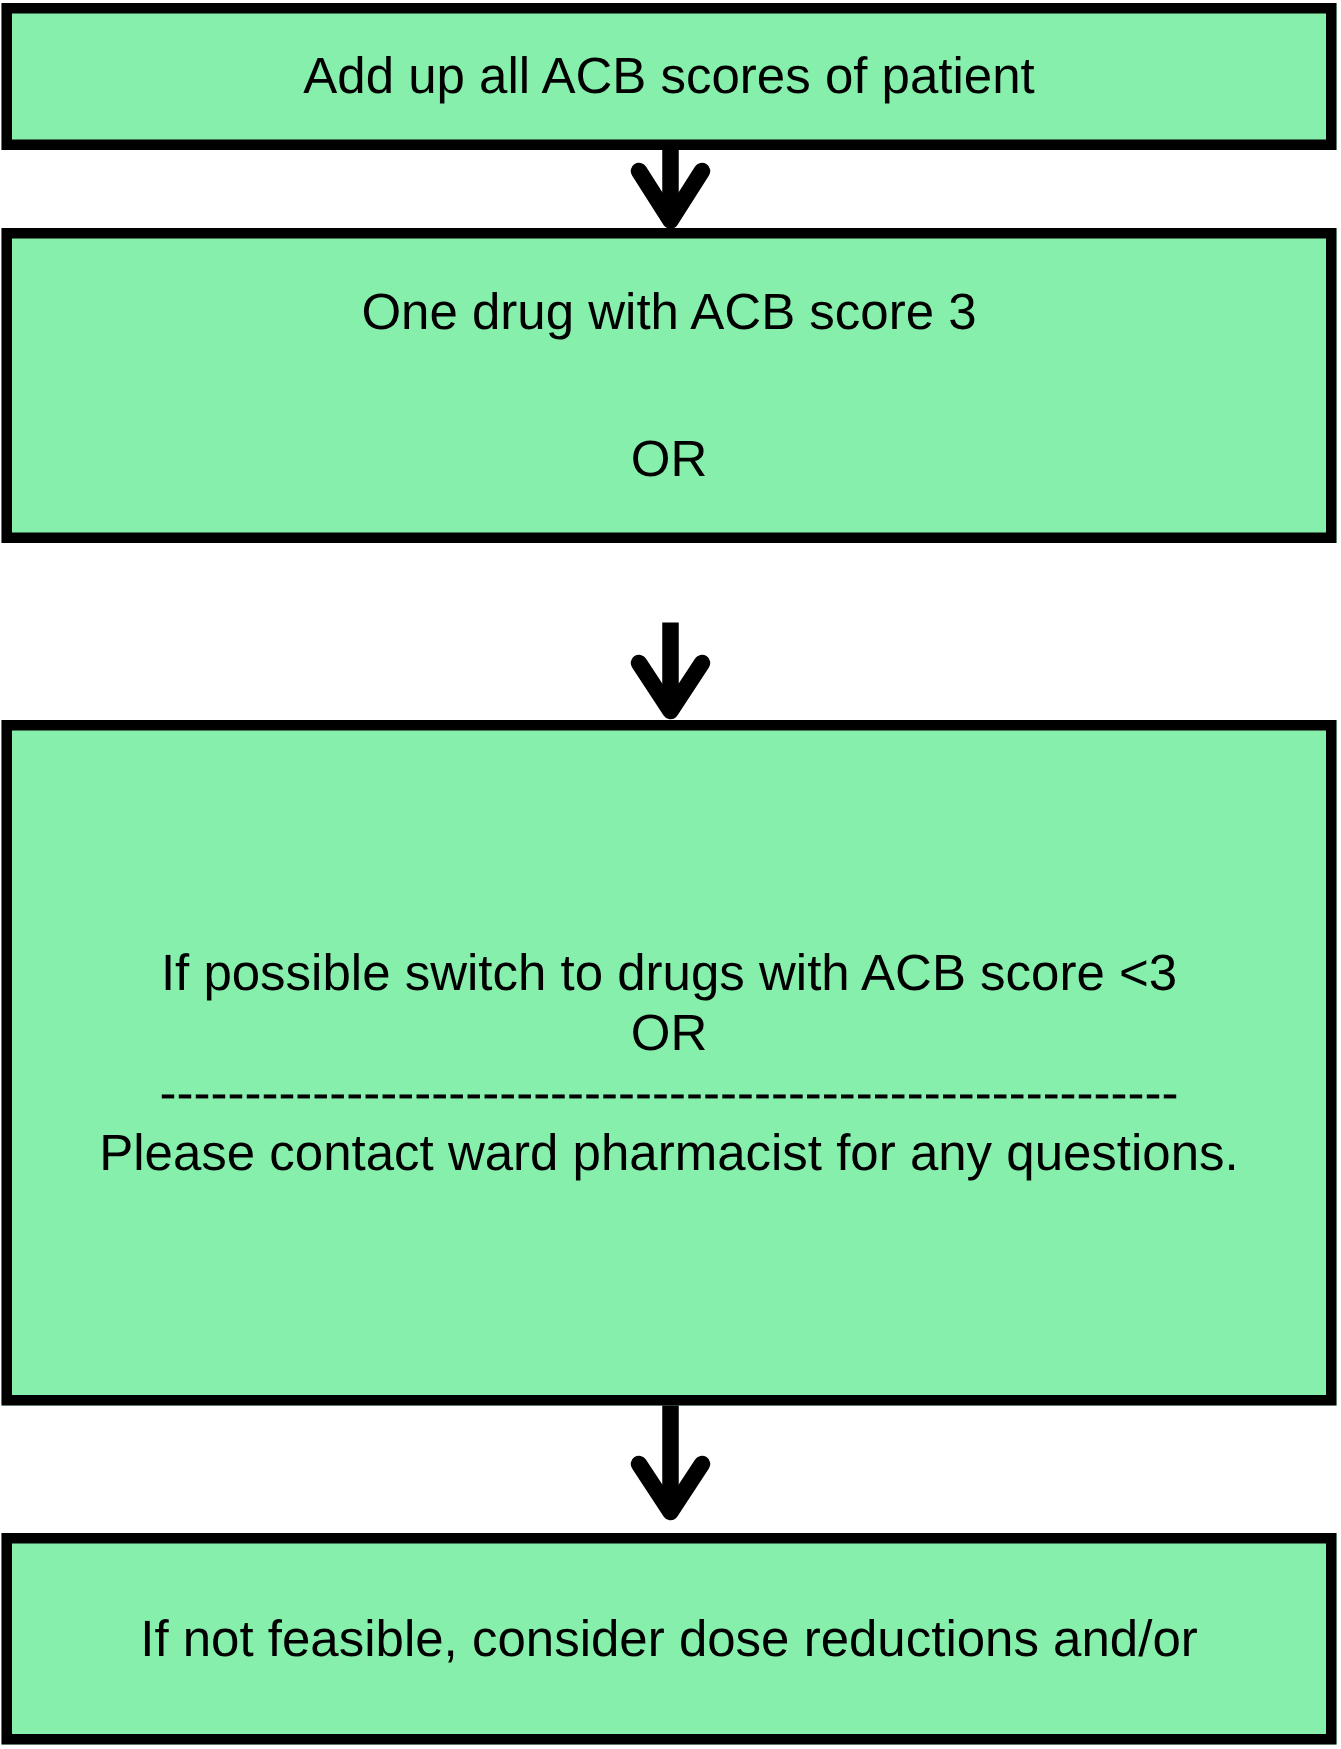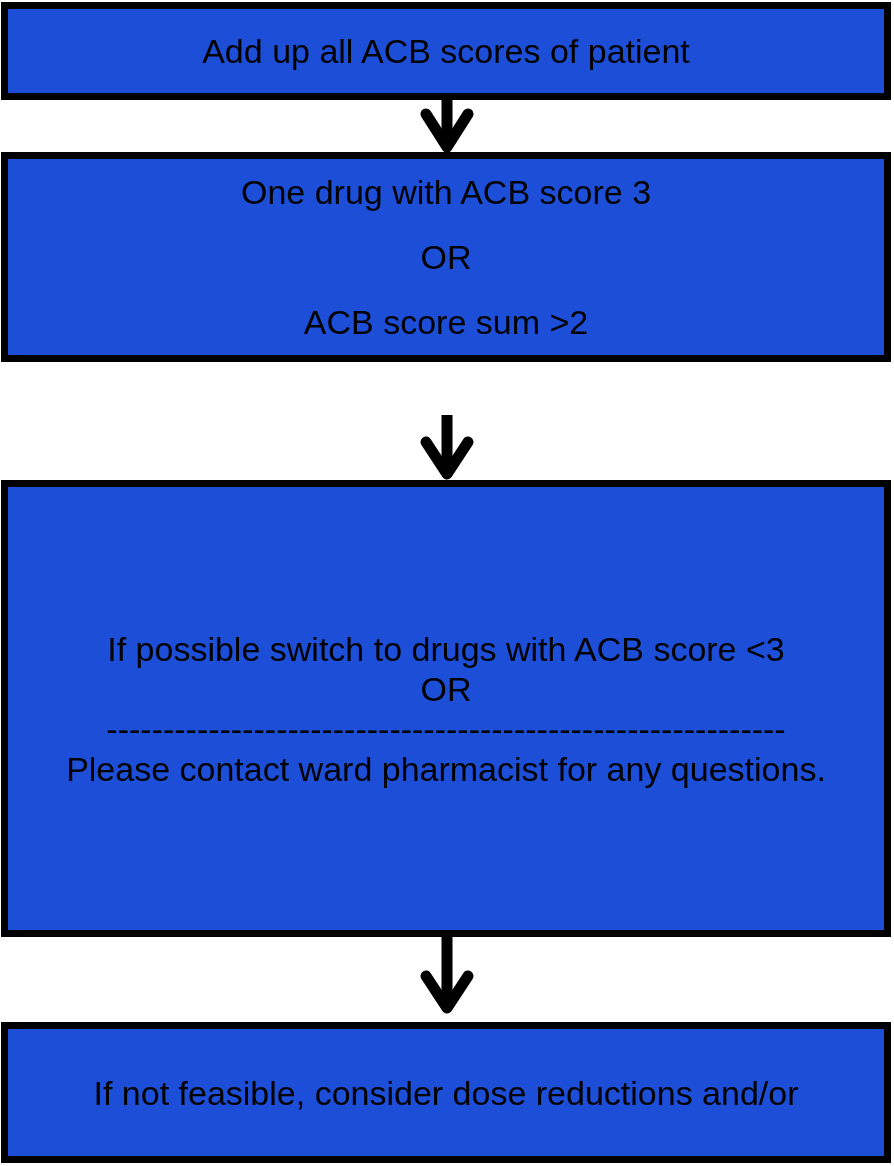--- a/index.html
+++ b/index.html
@@ -14,21 +14,21 @@
     background: #ffffff;
     font-family: "Liberation Sans", sans-serif;
     color: #000000;
   }
   .box {
     position: absolute;
     left: 1px;
     width: 890px;
     box-sizing: border-box;
     border: 7px solid #000000;
-    background: #1d4ed8;
+    background: #86efac;
     display: flex;
     flex-direction: column;
     align-items: center;
     text-align: center;
   }
   .box .line {
     font-size: 34px;
     line-height: 40px;
     white-space: nowrap;
   }
@@ -69,21 +69,20 @@
   </div>
 
   <svg class="arrow arrow-1" viewBox="0 0 56 52">
     <line x1="28" y1="0" x2="28" y2="45"></line>
     <polyline points="7,14 28,47 49,14"></polyline>
   </svg>
 
   <div class="box box2">
     <div class="line">One drug with ACB score 3</div>
     <div class="line">OR</div>
-    <div class="line">ACB score sum &gt;2</div>
   </div>
 
   <svg class="arrow arrow-2" viewBox="0 0 56 65">
     <line x1="28" y1="0" x2="28" y2="58"></line>
     <polyline points="7,27 28,59 49,27"></polyline>
   </svg>
 
   <div class="box box3">
     <div class="line">If possible switch to drugs with ACB score &lt;3</div>
     <div class="line">OR</div>

